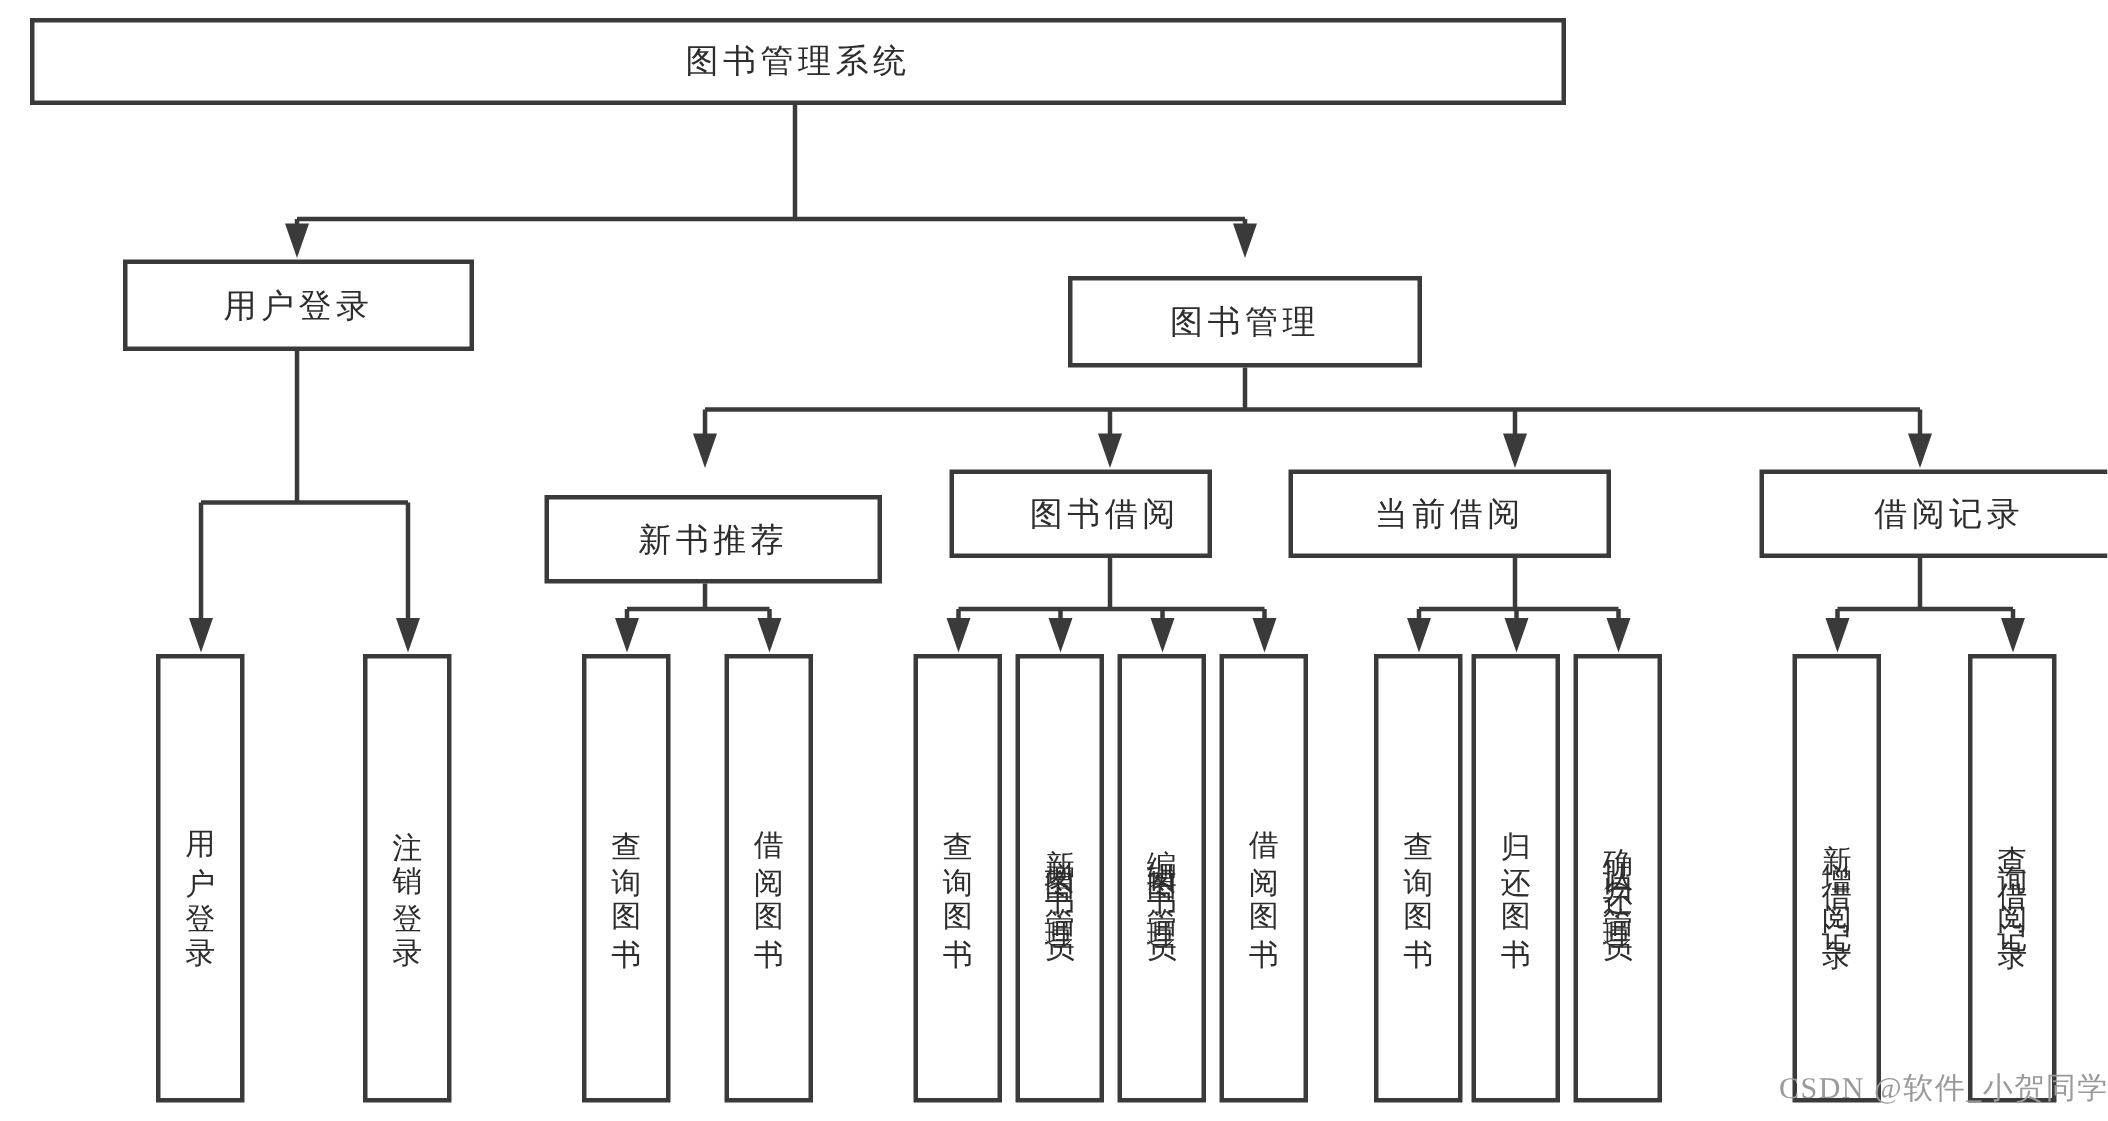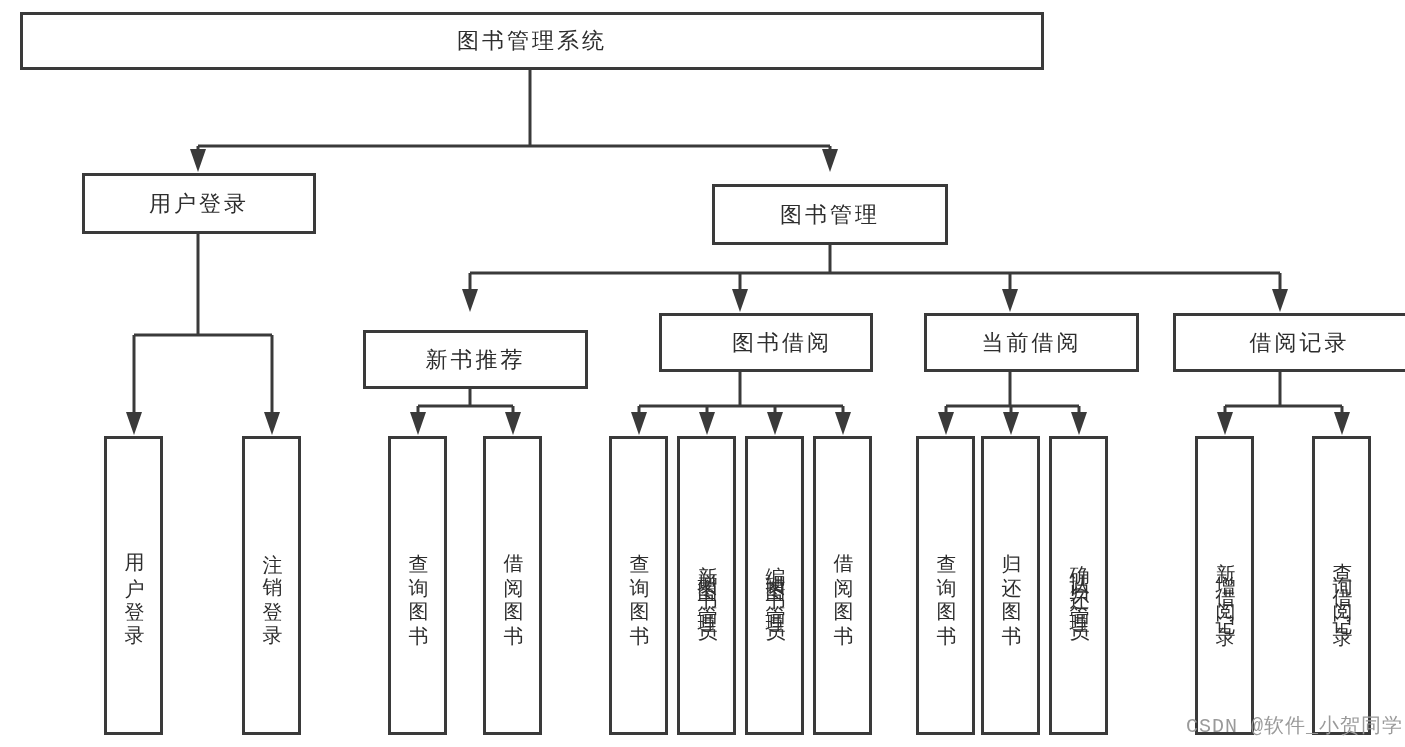--- a/index.html
+++ b/index.html
@@ -5,21 +5,21 @@
   html, body {
     margin: 0;
     padding: 0;
     background: #ffffff;
   }
   .canvas {
     position: relative;
     width: 1405px;
     height: 747px;
     background: #ffffff;
-    font-family: Liberation Mono, monospace;
+    font-family: Liberation Serif, serif;
     overflow: hidden;
   }
   .connectors {
     position: absolute;
     left: 0;
     top: 0;
     z-index: 0;
   }
   .connectors path {
     stroke: #3a3a3a;
@@ -149,24 +149,24 @@
   <div class="box" style="left:82px; top:173px; width:234px; height:61px;">
     <span class="hlabel">用户登录</span>
   </div>
   <div class="box" style="left:712px; top:184px; width:236px; height:61px;">
     <span class="hlabel">图书管理</span>
   </div>
 
   <div class="box" style="left:363px; top:330px; width:225px; height:59px;">
     <span class="hlabel">新书推荐</span>
   </div>
-  <div class="box" style="left:659px; top:313px; width:214px; height:59px;padding-left:32px;">
+  <div class="box" style="left:633px; top:313px; width:175px; height:59px;padding-left:32px;">
     <span class="hlabel">图书借阅</span>
   </div>
-  <div class="box" style="left:924px; top:313px; width:215px; height:59px;">
+  <div class="box" style="left:859px; top:313px; width:215px; height:59px;">
     <span class="hlabel">当前借阅</span>
   </div>
   <div class="box" style="left:1173px; top:313px; width:253px; height:59px;">
     <span class="hlabel">借阅记录</span>
   </div>
 
   <div class="box leaf v4" style="left:104px; top:436px; width:59px; height:299px;">
     <span class="vtext">用户登录</span>
   </div>
   <div class="box leaf v4" style="left:242px; top:436px; width:59px; height:299px;">

